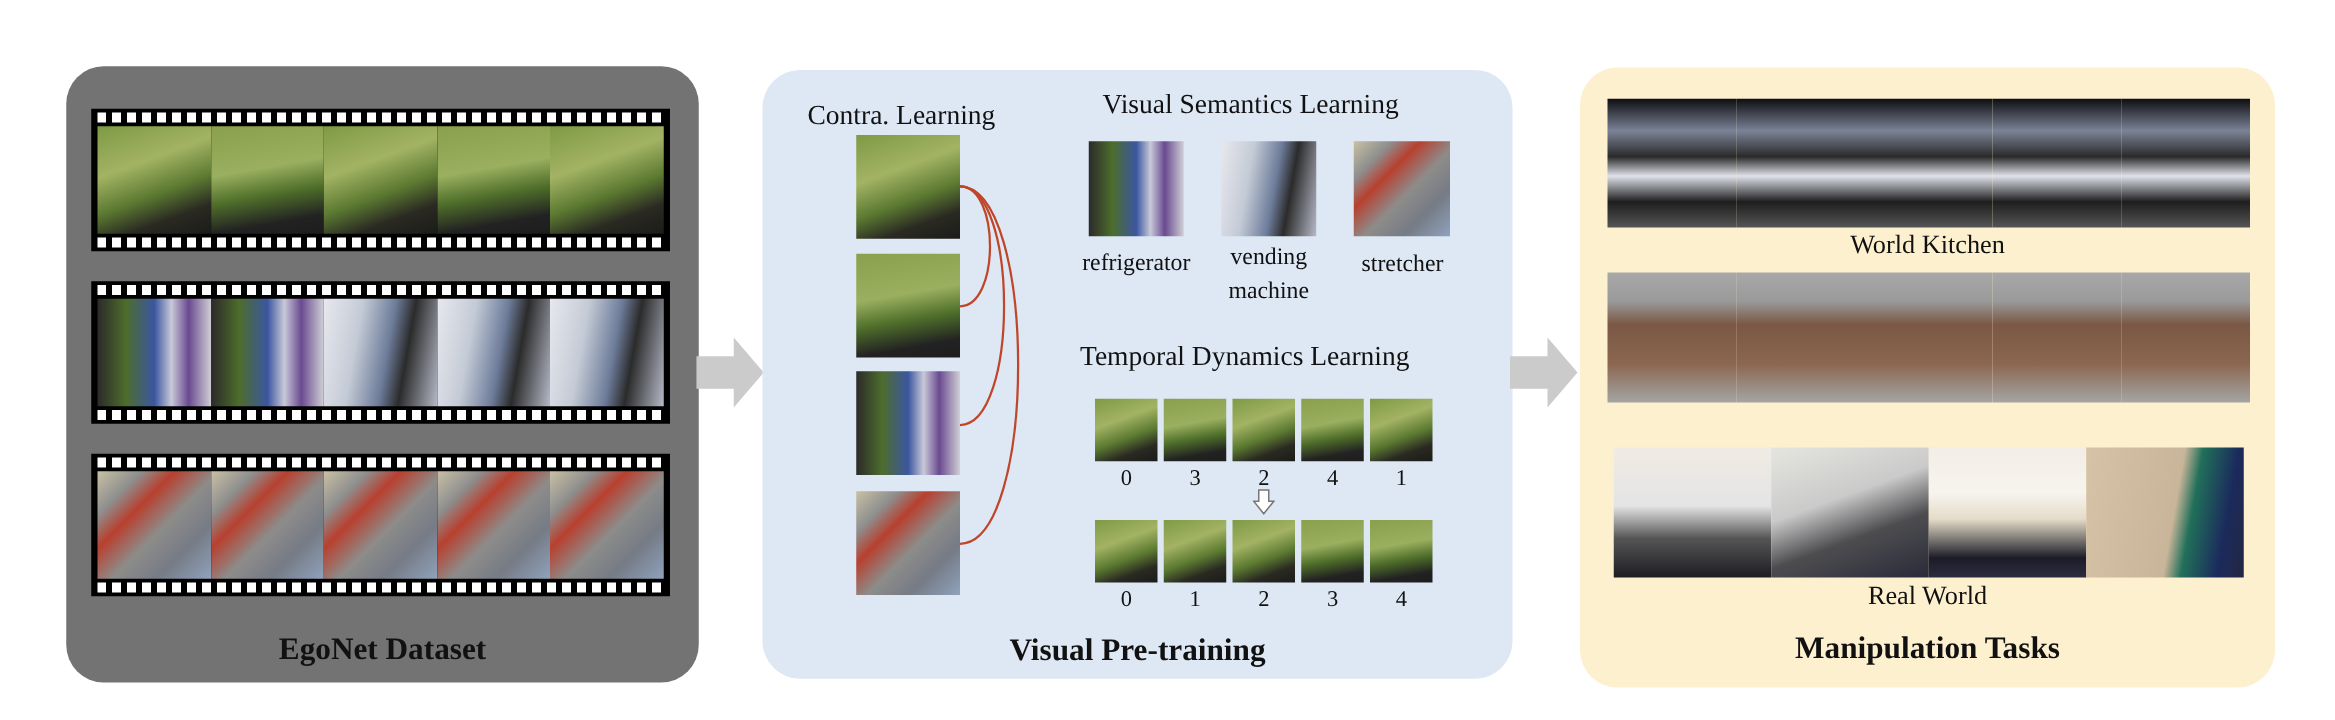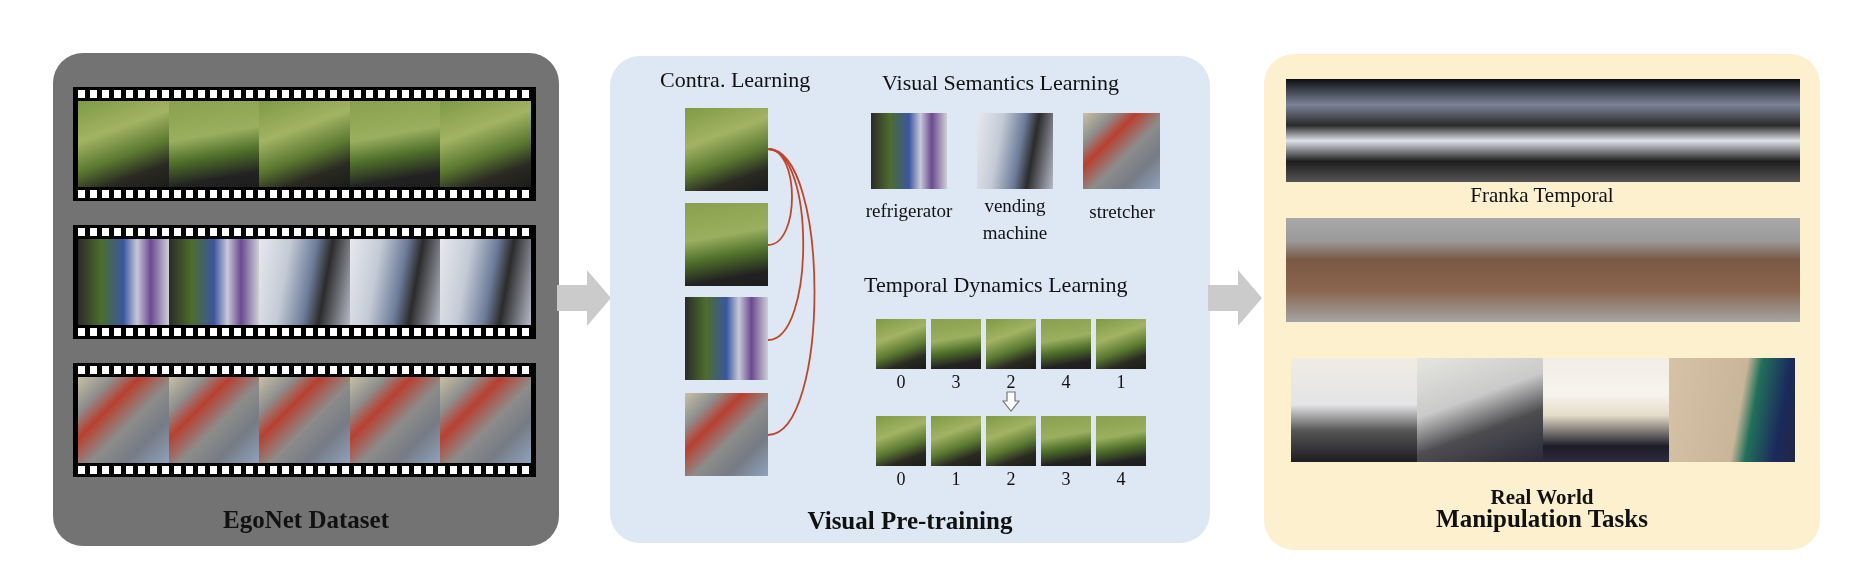--- a/index.html
+++ b/index.html
@@ -104,21 +104,21 @@
   </div>
 
   <div class="panel-title" style="top:453px;">EgoNet Dataset</div>
 </div>
 
 <svg class="arrow" style="left:557px; top:268px;" width="56" height="60">
   <polygon points="0,17 30,17 30,2 54,30 30,58 30,43 0,43" fill="#cccbcc"></polygon>
 </svg>
 
 <div class="panel panel-mid">
-  <div class="sec-title" style="left:36px; top:12px;margin-left:14px;">Contra. Learning</div>
+  <div class="sec-title" style="left:36px; top:24px;">Contra. Learning</div>
   <div class="sec-title" style="left:272px; top:15px;">Visual Semantics Learning</div>
 
   <div class="thumb s-grass" style="left:75px; top:52px;  width:83px; height:83px;"></div>
   <div class="thumb s-grass2" style="left:75px; top:147px; width:83px; height:83px;"></div>
   <div class="thumb s-fridge" style="left:75px; top:241px; width:83px; height:83px;"></div>
   <div class="thumb s-floor" style="left:75px; top:337px; width:83px; height:83px;"></div>
 
   <svg class="arcs" width="600" height="487">
     <path d="M158,93 C190,93 190,189 158,189" fill="none" stroke="#c0462a" stroke-width="1.8"></path>
     <path d="M158,93 C205,93 205,284 158,284" fill="none" stroke="#c0462a" stroke-width="1.8"></path>
@@ -171,32 +171,32 @@
 </svg>
 
 <div class="panel panel-right">
   <div class="task-row" style="left:22px; top:25px; width:514px; height:103px;">
     <div class="frame s-kitchen"></div>
     <div class="frame s-kitchen"></div>
     <div class="frame s-kitchen"></div>
     <div class="frame s-kitchen"></div>
     <div class="frame s-kitchen"></div>
   </div>
-  <div class="task-label" style="top:130px;">Franka Temporal</div>
+  <div class="task-label" style="top:130px;">World Kitchen</div>
 
   <div class="task-row" style="left:22px; top:164px; width:514px; height:104px;">
     <div class="frame s-meta"></div>
     <div class="frame s-meta"></div>
     <div class="frame s-meta"></div>
     <div class="frame s-meta"></div>
     <div class="frame s-meta"></div>
   </div>
 
   <div class="task-row" style="left:27px; top:304px; width:504px; height:104px;">
     <div class="frame s-real1"></div>
     <div class="frame s-real2"></div>
     <div class="frame s-real3"></div>
     <div class="frame s-real4"></div>
   </div>
-  <div class="task-label" style="top:432px;font-weight:bold;">Real World</div>
+  <div class="task-label" style="top:411px;">Real World</div>
 
   <div class="panel-title" style="top:451px;">Manipulation Tasks</div>
 </div>
 
 </body></html>

